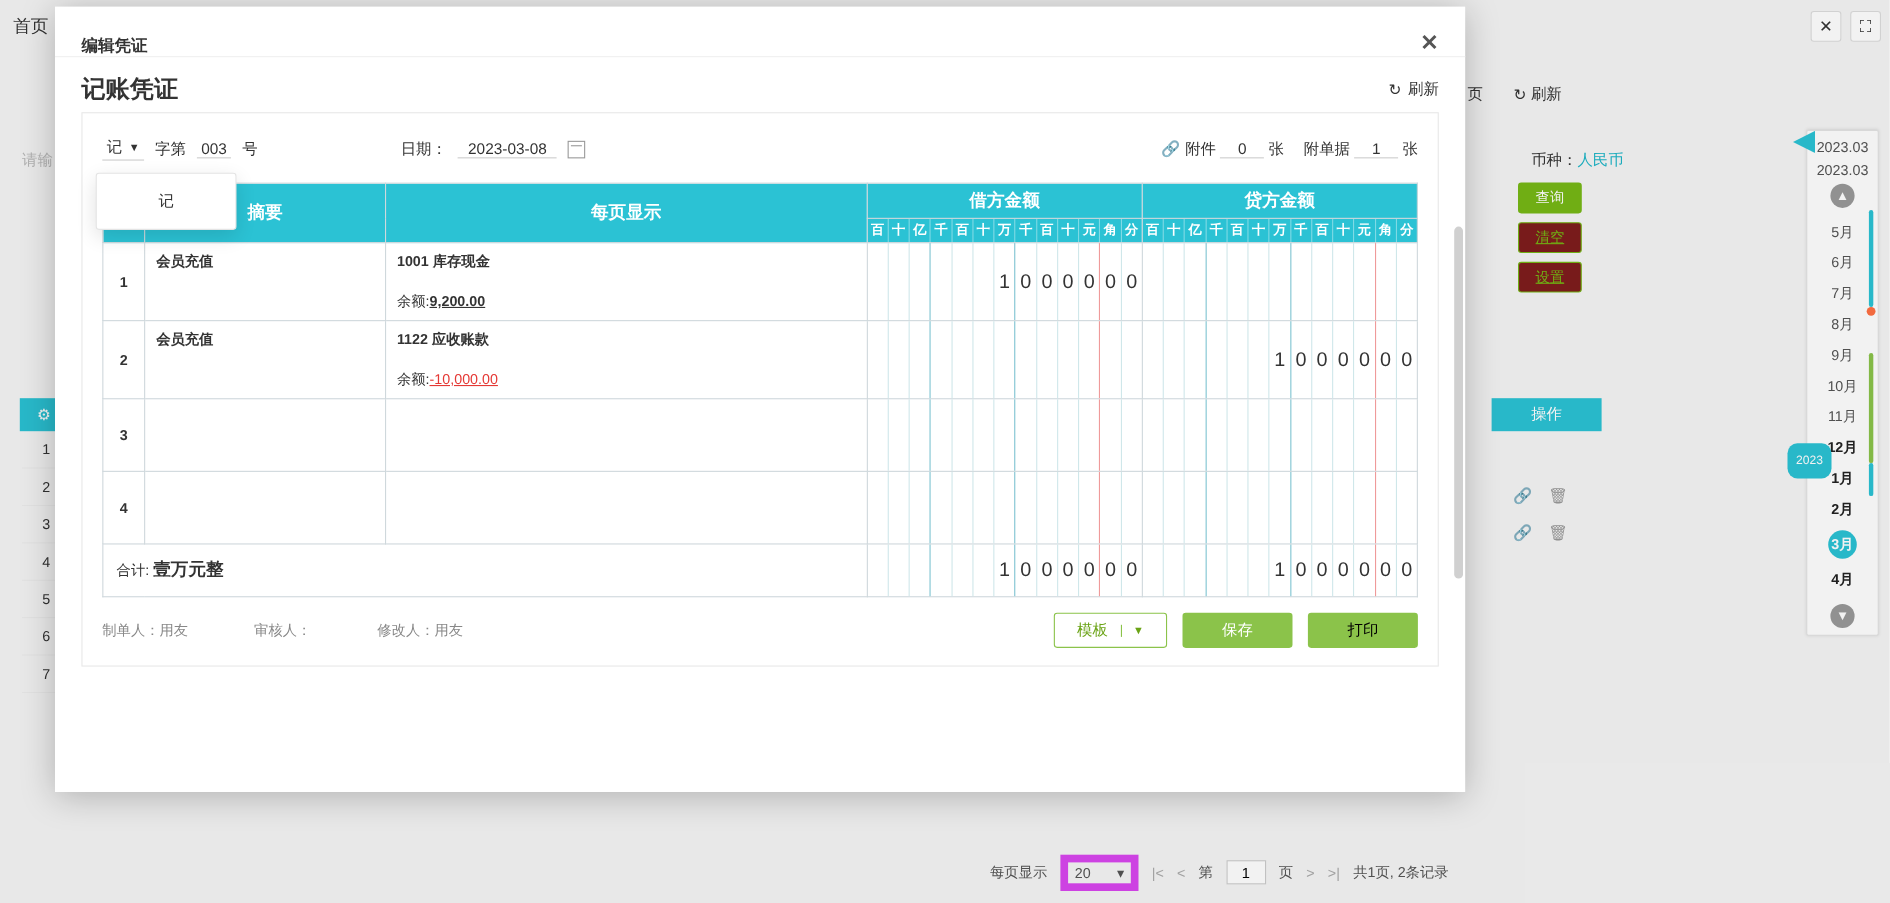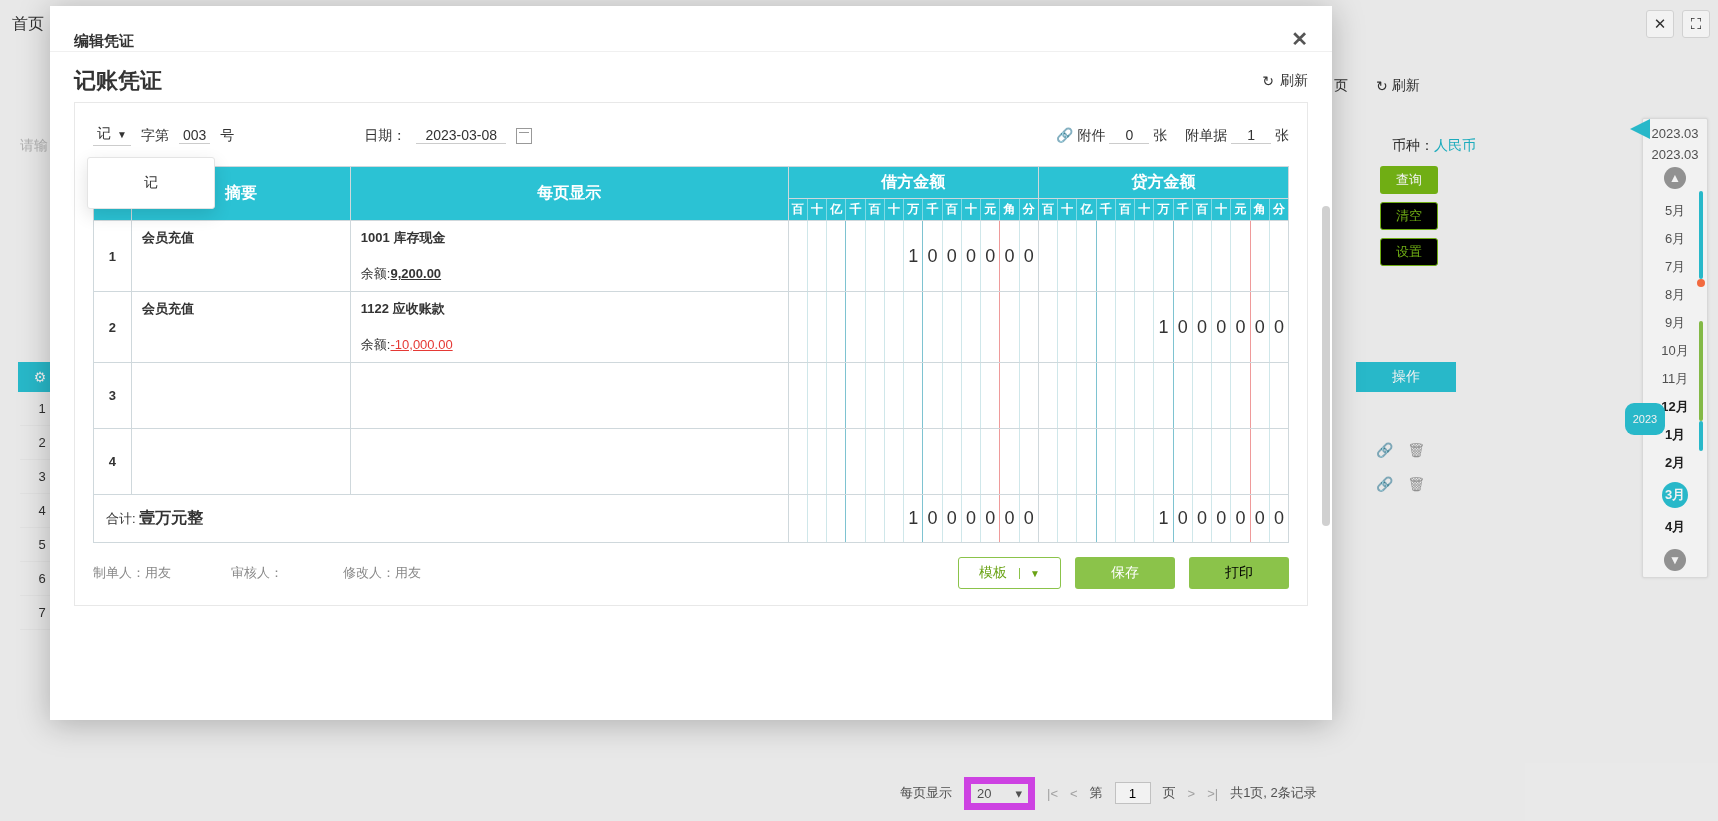--- a/index.html
+++ b/index.html
@@ -17,21 +17,21 @@
   .bg-toolbar .pg { position: absolute; left: 1334px; color: #333; }
 
   .bg-filter-row { position: absolute; left: 20px; top: 126px; right: 20px; height: 40px; display: flex; align-items: center; }
   .bg-filter-row .currency { position: absolute; left: 1372px; font-size: 14px; }
   .bg-filter-row .currency .val { color: #1db5c7; }
   .bg-filter-row .inp-pl { position: absolute; left: 0; color: #bbb; }
 
   .btns-stack { position: absolute; left: 1380px; top: 166px; display: flex; flex-direction: column; gap: 8px; }
   .btn-small { width: 58px; height: 28px; display: flex; align-items: center; justify-content: center; border-radius: 3px; font-size: 13px; cursor: pointer; }
   .btn-green-s { background: #76b816; color: #fff; }
-  .btn-green-o { background: #000000; color: #76b816; border: 1px solid #76b816; }
+  .btn-green-o { background: #7f1d1d; color: #76b816; border: 1px solid #76b816; text-decoration: underline; }
 
   .bg-table { position: absolute; left: 20px; top: 362px; }
   .bg-table .th-ops { position: absolute; left: 1336px; top: 0; width: 100px; height: 30px; background: #2bc2d4; color: #fff; display: flex; align-items: center; justify-content: center; font-size: 14px; }
   .bg-table .gear { position: absolute; left: -2px; top: 0; width: 44px; height: 30px; background: #2bc2d4; color: #fff; display: flex; align-items: center; justify-content: center; }
   .bg-table .col-idx { position: absolute; left: 0; top: 30px; }
   .bg-table .cell-idx { width: 44px; height: 34px; display: flex; align-items: center; justify-content: center; border-bottom: 1px solid #eee; font-size: 13px; }
   .bg-table .op-cell { position: absolute; left: 1356px; display: flex; gap: 14px; color: #999; }
   .bg-table .op-row1 { top: 80px; }
   .bg-table .op-row2 { top: 114px; }
 

